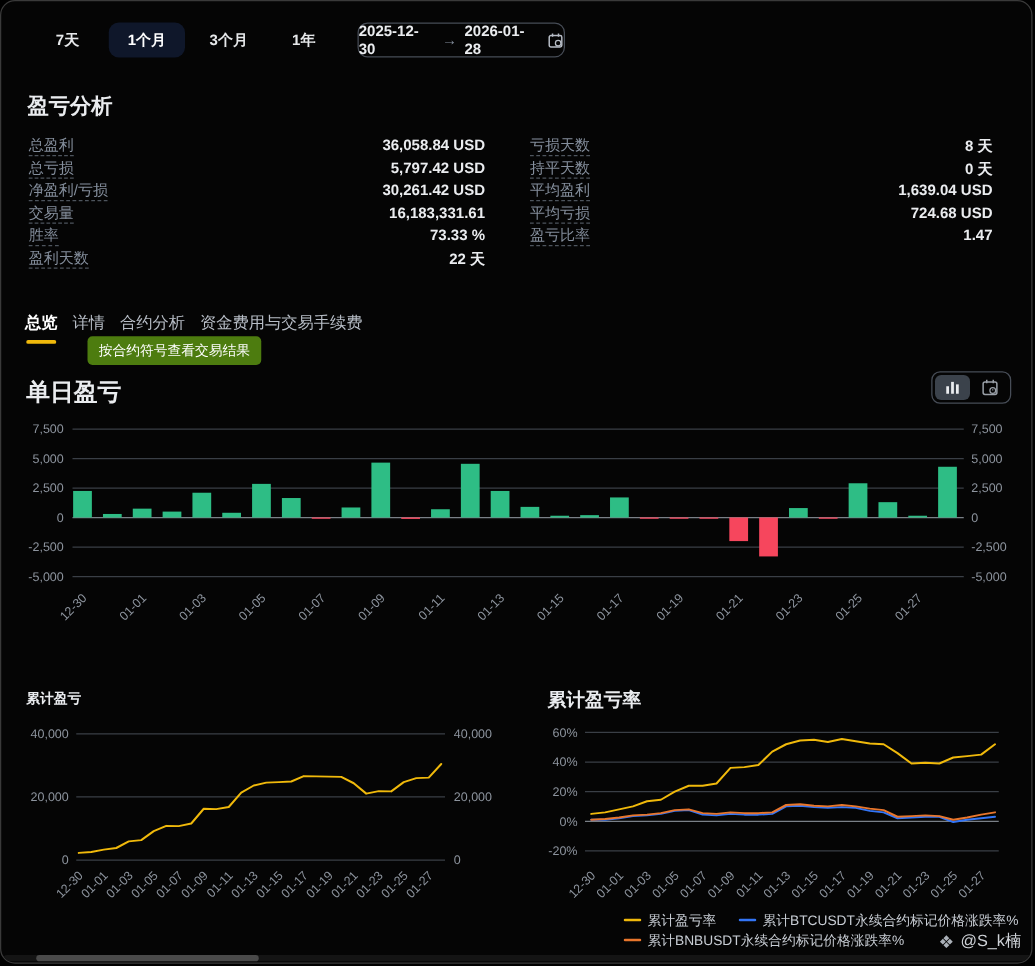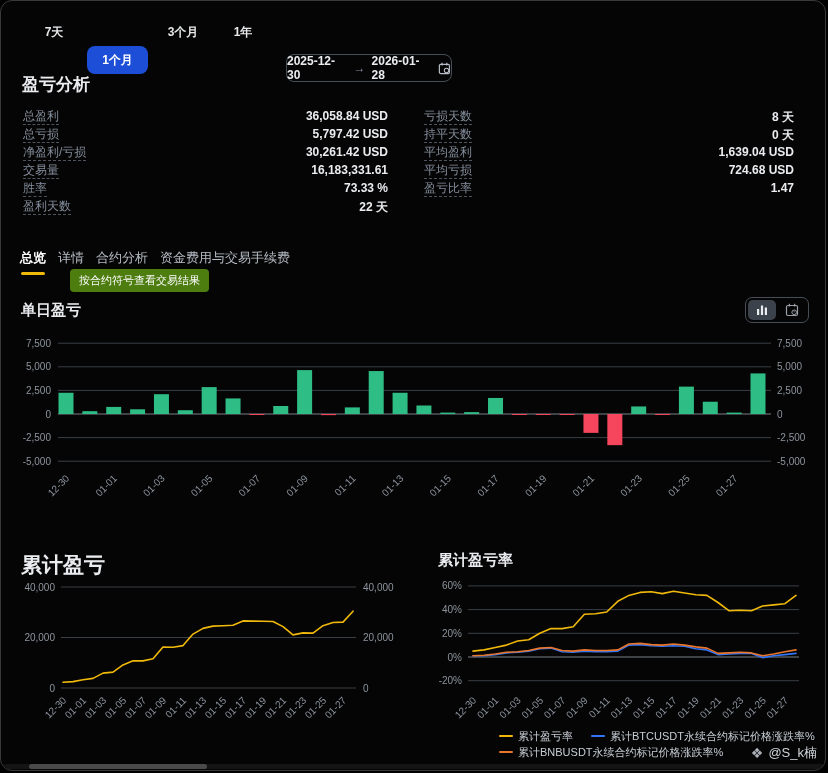--- a/index.html
+++ b/index.html
@@ -3,24 +3,24 @@
 <meta charset="utf-8">
 <style>
   html,body{margin:0;padding:0;background:#000;width:828px;height:773px;overflow:hidden;
     font-family:"Liberation Sans","DejaVu Sans",sans-serif;}
   .card{position:absolute;left:0;top:0;width:826px;height:771px;background:#050505;
     border:1px solid #3a3a3a;border-radius:12px;box-sizing:border-box;overflow:hidden;}
   
   .filter-row{position:absolute;left:0;top:17px;height:28px;width:100%;}
   .range-btn{position:absolute;top:0;height:28px;display:flex;align-items:center;justify-content:center;
     color:#e6e8ea;font-size:12px;font-weight:600;cursor:pointer;border-radius:8px;}
-  .range-btn.active{background:#1d4ed8;color:#fff;margin-top:28px;}
+  .range-btn.active{background:#0f172a;color:#fff;}
   .date-box{position:absolute;left:285px;top:0;width:166px;height:28px;border:1px solid #474d57;
     border-radius:8px;box-sizing:border-box;display:flex;align-items:center;justify-content:center;
-    gap:6px;color:#eaecef;font-size:12px;font-weight:700;cursor:pointer;margin-top:36px;}
+    gap:6px;color:#eaecef;font-size:12px;font-weight:700;cursor:pointer;}
   .date-arrow{color:#848e9c;font-weight:400;font-size:12px;}
   
   .sec-title{position:absolute;color:#eaecef;font-weight:700;}
   .stats-col{position:absolute;top:108px;}
   .stat-row{display:flex;justify-content:space-between;align-items:flex-start;height:18px;}
   .stat-label{color:#848e9c;font-size:12px;border-bottom:1px dashed #4d545d;line-height:15px;}
   .stat-value{color:#eaecef;font-size:12px;font-weight:600;}
   
   .tabs{position:absolute;left:19px;top:248px;display:flex;gap:12px;}
   .tab{position:relative;color:#b7bdc6;font-size:13px;cursor:pointer;padding-bottom:8px;}
@@ -131,21 +131,21 @@
     </div>
     <div class="tab">
       <span>合约分析</span>
     </div>
     <div class="tab">
       <span>资金费用与交易手续费</span>
     </div>
   </div>
   <div class="tooltip">按合约符号查看交易结果</div>
 
-  <div class="sec-title" style="left:20px;top:300px;font-size:15px;">单日盈亏</div>
+  <div class="sec-title" style="left:20px;top:300px;font-size:19px;">单日盈亏</div>
   <div class="toggle">
     <div class="toggle-cell sel">
       <svg width="14" height="14" viewBox="0 0 14 14">
         <rect x="2" y="6" width="2.2" height="6" fill="#eaecef"></rect>
         <rect x="5.9" y="2.5" width="2.2" height="9.5" fill="#eaecef"></rect>
         <rect x="9.8" y="4.5" width="2.2" height="7.5" fill="#eaecef"></rect>
       </svg>
     </div>
     <div class="toggle-cell">
       <svg width="14" height="14" viewBox="0 0 14 14">
@@ -216,21 +216,21 @@
       <rect x="582.46" y="83.00" width="15" height="18.88" fill="#f6465d"></rect>
       <rect x="606.33" y="83.00" width="15" height="31.15" fill="#f6465d"></rect>
       <rect x="630.19" y="75.45" width="15" height="7.55" fill="#2ebd85"></rect>
       <rect x="654.05" y="83.00" width="15" height="1.00" fill="#f6465d"></rect>
       <rect x="677.91" y="55.62" width="15" height="27.38" fill="#2ebd85"></rect>
       <rect x="701.77" y="70.73" width="15" height="12.27" fill="#2ebd85"></rect>
       <rect x="725.64" y="81.58" width="15" height="1.42" fill="#2ebd85"></rect>
       <rect x="749.50" y="42.41" width="15" height="40.59" fill="#2ebd85"></rect>
     </svg>
 
-  <div class="sec-title" style="left:20px;top:550px;font-size:21px;">累计盈亏</div>
+  <div class="sec-title" style="left:20px;top:550px;font-size:11px;">累计盈亏</div>
   <svg id="chart-cum" class="chart-svg" style="top:575px;" width="828" height="162" viewBox="0 0 828 162">
       <line x1="60" x2="355" y1="11" y2="11" stroke="#3a3f46" stroke-width="1"></line>
       <text x="54" y="14.5" text-anchor="end" font-size="10" fill="#8d949e">40,000</text>
       <text x="362" y="14.5" text-anchor="start" font-size="10" fill="#8d949e">40,000</text>
       <line x1="60" x2="355" y1="61.5" y2="61.5" stroke="#3a3f46" stroke-width="1"></line>
       <text x="54" y="65" text-anchor="end" font-size="10" fill="#8d949e">20,000</text>
       <text x="362" y="65" text-anchor="start" font-size="10" fill="#8d949e">20,000</text>
       <line x1="60" x2="355" y1="112" y2="112" stroke="#3a3f46" stroke-width="1"></line>
       <text x="54" y="115.5" text-anchor="end" font-size="10" fill="#8d949e">0</text>
       <text x="362" y="115.5" text-anchor="start" font-size="10" fill="#8d949e">0</text>

